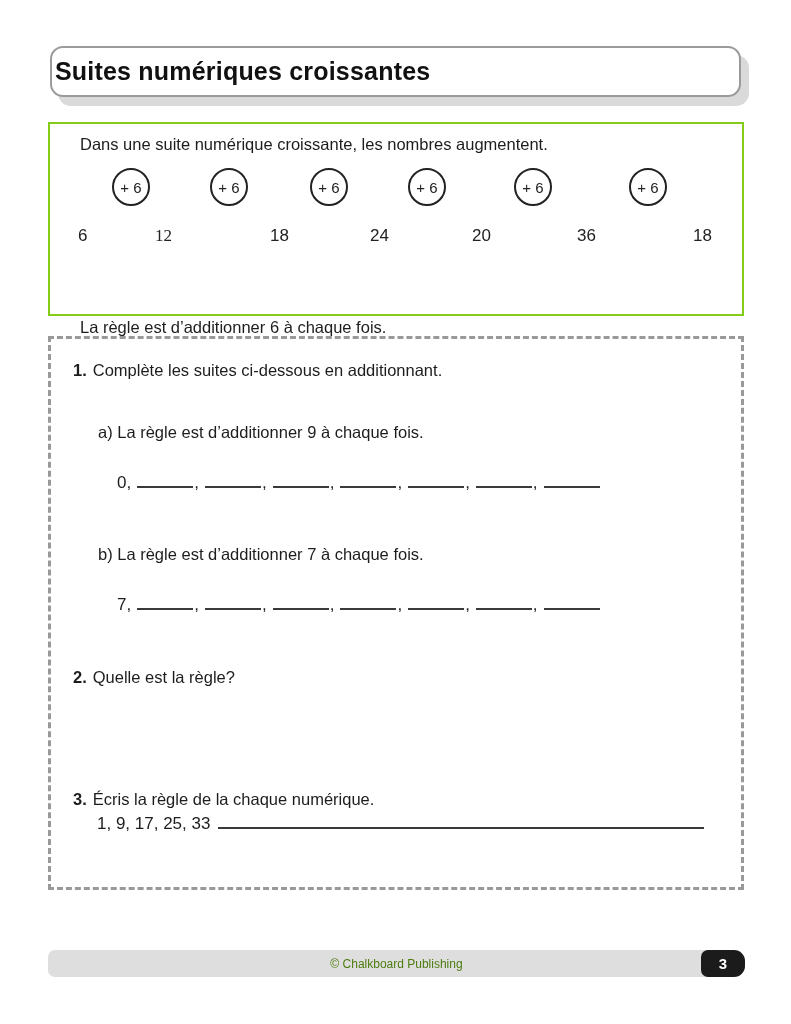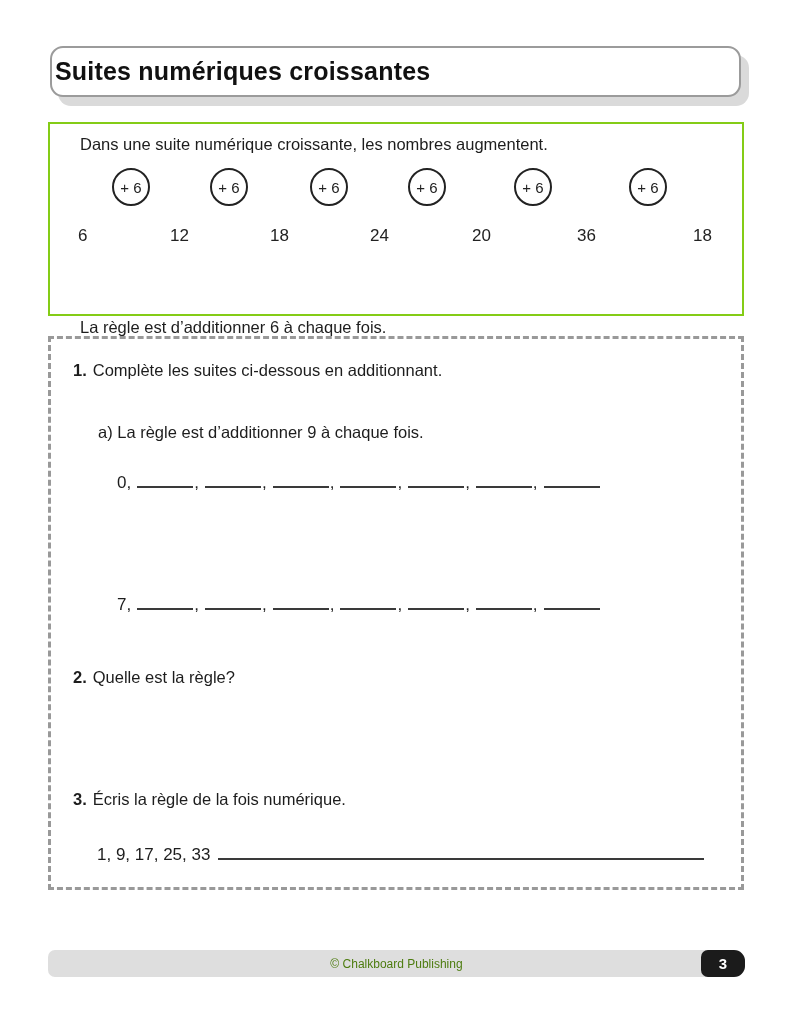--- a/index.html
+++ b/index.html
@@ -52,21 +52,21 @@
 
   .q1-head   { left:22px;  top:22px;  }
   .q1a-text  { left:47px;  top:84px;  }
   .q1a-seq   { left:66px;  top:134px; }
   .q1b-text  { left:47px;  top:206px; }
   .q1b-seq   { left:66px;  top:256px; }
   .q2-head   { left:22px;  top:329px; }
   .q2-line   { left:46px;  top:379px; }
   .q2-seq-gap { display:inline-block; width:28px; }
   .q3-head   { left:22px;  top:451px; }
-  .q3-line   { left:46px;  top:506px; }
+  .q3-line   { left:46px;  top:475px; }
 
   
   .footer-bar {
     position:absolute; left:48px; top:950px; width:697px; height:27px;
     background:#dedede; border-radius:7px 11px 11px 7px;
     display:flex; align-items:center; justify-content:center;
   }
   .footer-copy { font-size:12px; color:#4d7c0f; }
   .page-num-tab {
     position:absolute; right:0; top:0; width:44px; height:27px;
@@ -89,21 +89,21 @@
     <div id="circles-row">
         <span class="op-circle" style="left: 62px;">+ 6</span>
         <span class="op-circle" style="left: 160px;">+ 6</span>
         <span class="op-circle" style="left: 260px;">+ 6</span>
         <span class="op-circle" style="left: 358px;">+ 6</span>
         <span class="op-circle" style="left: 464px;">+ 6</span>
         <span class="op-circle" style="left: 579px;">+ 6</span>
       </div>
     <div id="numbers-row">
         <span class="seq-number" style="left: 28px;">6</span>
-        <span class="seq-number" style="left: 120px;">12</span>
+        <span class="seq-number" style="left: 105px; font-family: Liberation Serif, serif;">12</span>
         <span class="seq-number" style="left: 220px;">18</span>
         <span class="seq-number" style="left: 320px;">24</span>
         <span class="seq-number" style="left: 422px;">20</span>
         <span class="seq-number" style="left: 527px;">36</span>
         <span class="seq-number" style="left: 643px;">18</span>
       </div>
     <div class="example-rule">La règle est d’additionner 6 à chaque fois.</div>
   </div>
 
   <div class="exercise-box">
@@ -111,28 +111,32 @@
     <div class="q-line q1-head">
       <span class="q-num">1.</span><span>Complète les suites ci-dessous en additionnant.</span>
     </div>
 
     <div class="sub-line q1a-text">
       <span>a)</span>
       <span>La règle est d’additionner 9 à chaque fois.</span>
     </div>
     <div class="seq-line q1a-seq" id="seq-a">0,<span class="blank blank-short"></span>,<span class="blank blank-short"></span>,<span class="blank blank-short"></span>,<span class="blank blank-short"></span>,<span class="blank blank-short"></span>,<span class="blank blank-short"></span>,<span class="blank blank-short"></span></div>
 
+    <div class="sub-line q1b-text">
+      <span>b)</span>
+      <span>La règle est d’additionner 7 à chaque fois.</span>
+    </div>
     <div class="seq-line q1b-seq" id="seq-b">7,<span class="blank blank-short"></span>,<span class="blank blank-short"></span>,<span class="blank blank-short"></span>,<span class="blank blank-short"></span>,<span class="blank blank-short"></span>,<span class="blank blank-short"></span>,<span class="blank blank-short"></span></div>
 
     <div class="q-line q2-head">
       <span class="q-num">2.</span><span>Quelle est la règle?</span>
     </div>
 
     <div class="q-line q3-head">
-      <span class="q-num">3.</span><span>Écris la règle de la fois numérique.</span>
+      <span class="q-num">3.</span><span>Écris la règle de la chaque numérique.</span>
     </div>
     <div class="seq-line q3-line">
       <span>1, 9, 17, 25, 33</span><span class="blank blank-long"></span>
     </div>
 
   </div>
 
   <div class="footer-bar">
     <span class="footer-copy">© Chalkboard Publishing</span>
     <div class="page-num-tab">

